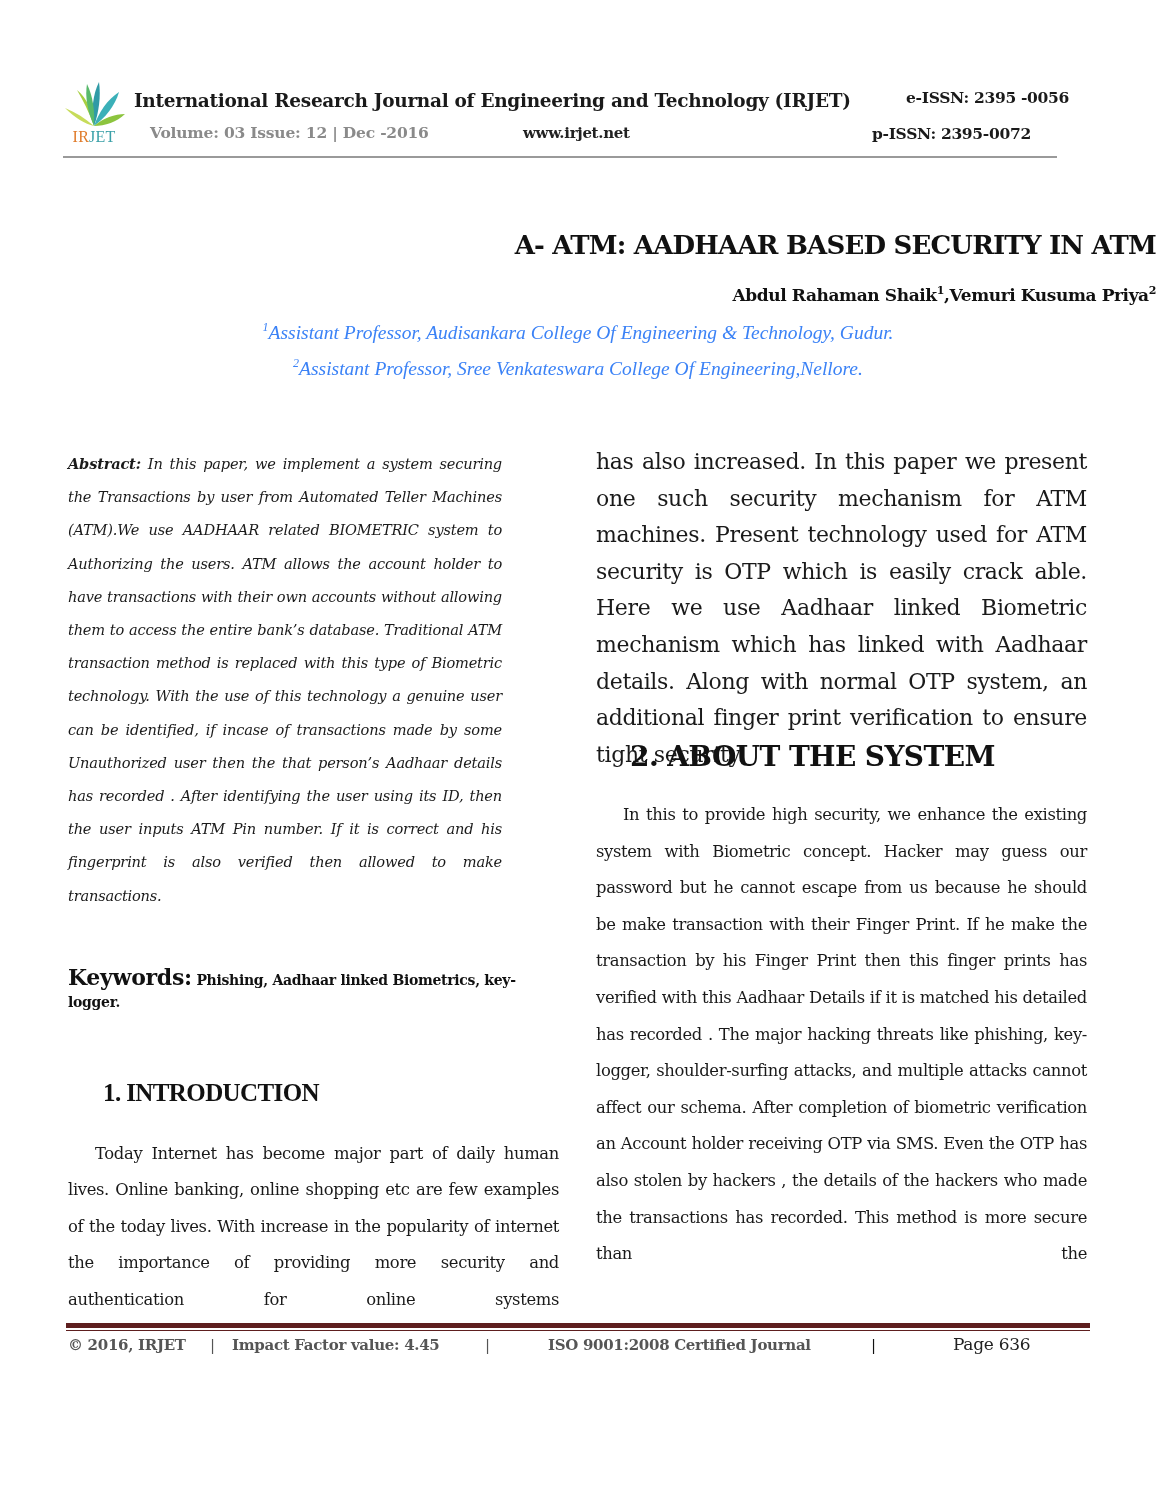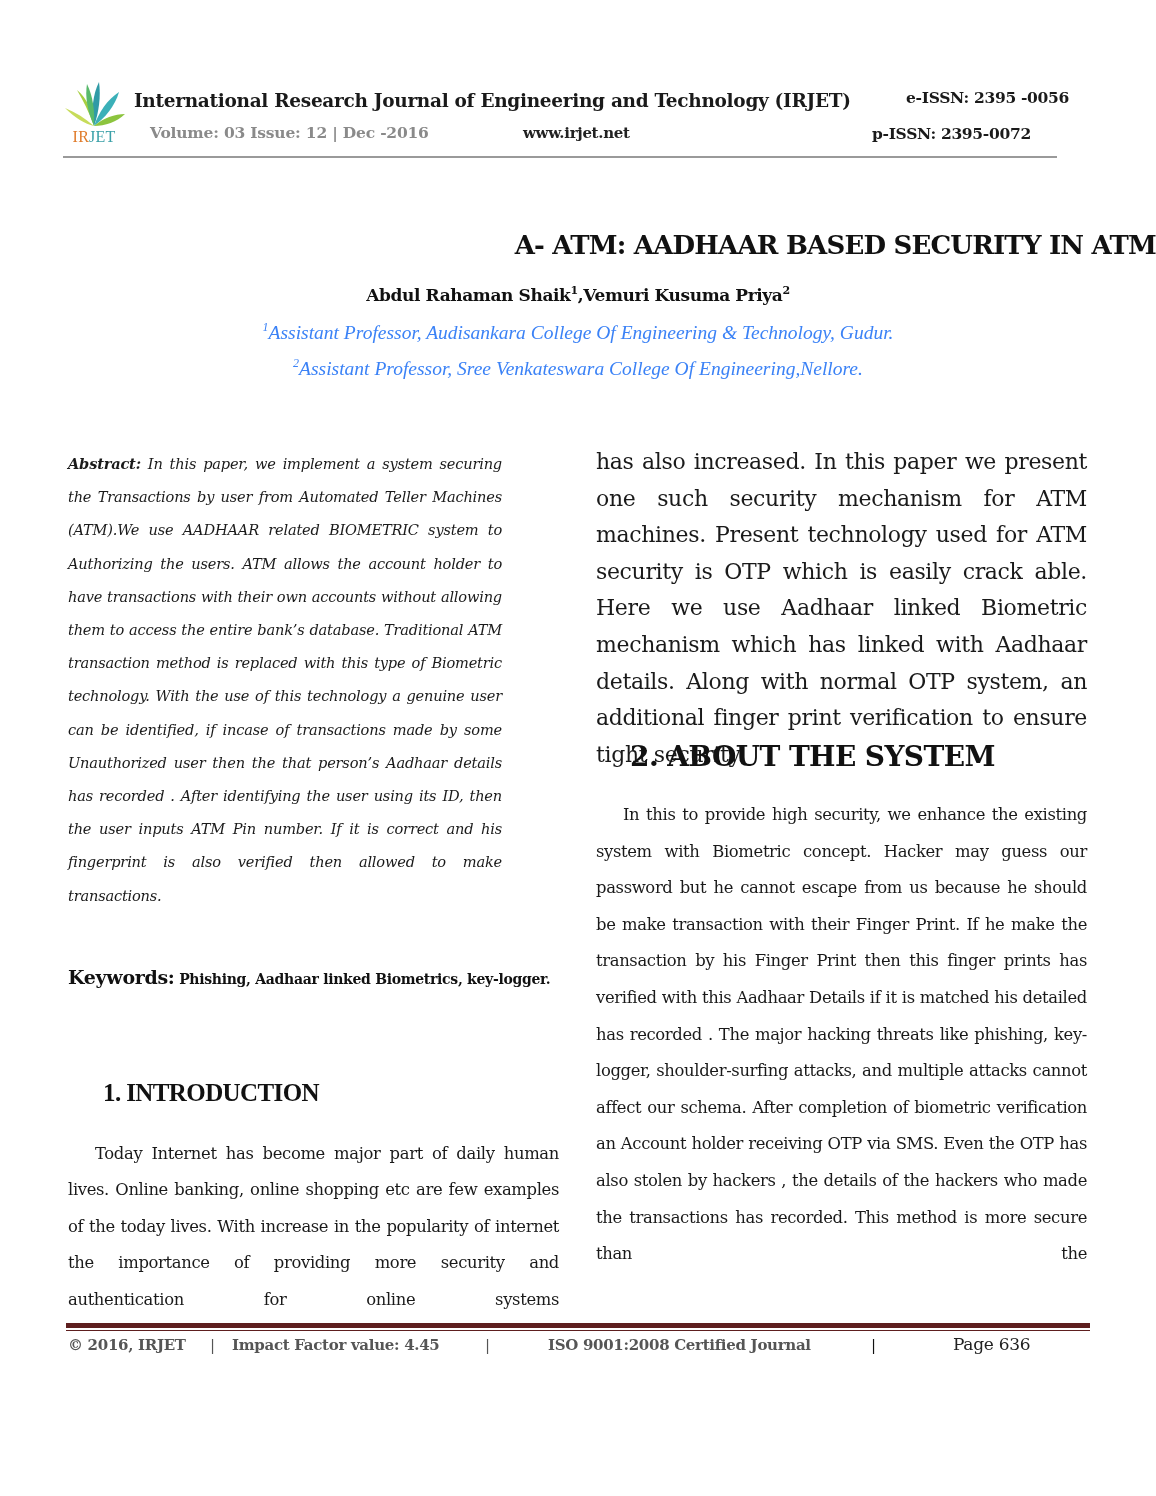--- a/index.html
+++ b/index.html
@@ -18,37 +18,37 @@
       font-size: 15px; color: #222; white-space: nowrap; letter-spacing: -0.3px; }
     .eissn { position: absolute; left: 906px; top: 88px; font-family: "DejaVu Serif", serif; font-weight: bold;
       font-size: 15.5px; color: #1a1a1a; white-space: nowrap; letter-spacing: -0.3px; text-align: right; }
     .pissn { position: absolute; left: 856px; top: 124px; font-family: "DejaVu Serif", serif; font-weight: bold;
       font-size: 15.5px; color: #1a1a1a; white-space: nowrap; letter-spacing: -0.3px; margin-left: 16px; }
     .hrule { position: absolute; left: 63px; top: 156px; width: 994px; height: 2px; background: #9a9a9a; }
 
     
     .ptitle { position: absolute; left: 0; width: 1156px; top: 230px; text-align: right;
       font-family: "DejaVu Serif", serif; font-weight: bold; font-size: 26px; color: #111; letter-spacing: -0.8px; }
-    .authors { position: absolute; left: 0; width: 1156px; top: 284px; text-align: center;
+    .authors { position: absolute; left: 0; width: 1156px; top: 284px; text-align: right;
       font-family: "DejaVu Serif", serif; font-weight: bold; font-size: 17px; color: #111; letter-spacing: -0.4px; }
     .authors sup { font-size: 11px; }
     .affil { position: absolute; left: 0; width: 1156px; text-align: center;
       font-family: "Liberation Serif", serif; font-style: italic; font-size: 19.5px; color: #3b82f6; }
     .affil sup { font-size: 12px; }
     .affil1 { top: 320px; }
     .affil2 { top: 356px; }
 
     
     .abstract { position: absolute; left: 68px; top: 447px; width: 434px;
       font-family: "DejaVu Serif", serif; font-style: italic; font-size: 14.6px; line-height: 33.2px;
       text-align: justify; color: #1a1a1a; letter-spacing: -0.2px; }
     .abstract b { font-weight: bold; }
     .keywords { position: absolute; left: 68px; top: 966px; width: 490px;
       font-family: "DejaVu Serif", serif; font-weight: bold; font-size: 14px; line-height: 22px; color: #111; letter-spacing: -0.3px; }
-    .keywords .kw-label { font-size: 19px; }
+    .keywords .kw-label { font-size: 22px; }
     .h1 { position: absolute; left: 103px; top: 1079px; font-family: Liberation Serif, serif; font-weight: bold;
       font-size: 25px; color: #111; letter-spacing: -0.6px; white-space: nowrap; text-align: right; }
     .intro { position: absolute; left: 68px; top: 1136px; width: 491px;
       font-family: "DejaVu Serif", serif; font-size: 16.4px; line-height: 36.4px; text-align: justify; color: #1a1a1a; letter-spacing: -0.35px; }
     .indent { display: inline-block; width: 27px; }
 
     
     .rcol1 { position: absolute; left: 596px; top: 444px; width: 491px;
       font-family: "DejaVu Serif", serif; font-size: 22px; line-height: 36.6px; text-align: justify; color: #1a1a1a; letter-spacing: -0.35px; }
     .h2 { position: absolute; left: 630px; top: 740px; font-family: "DejaVu Serif", serif; font-weight: bold;

